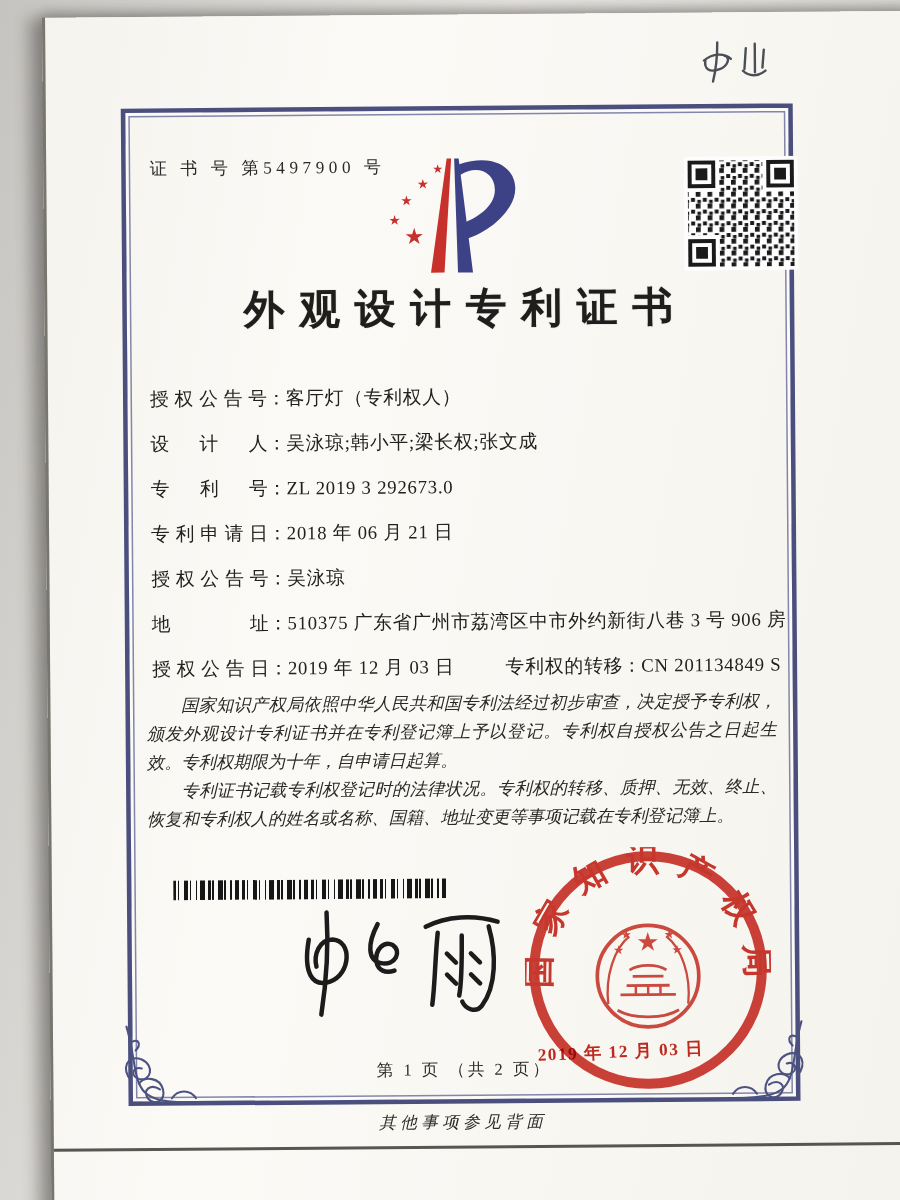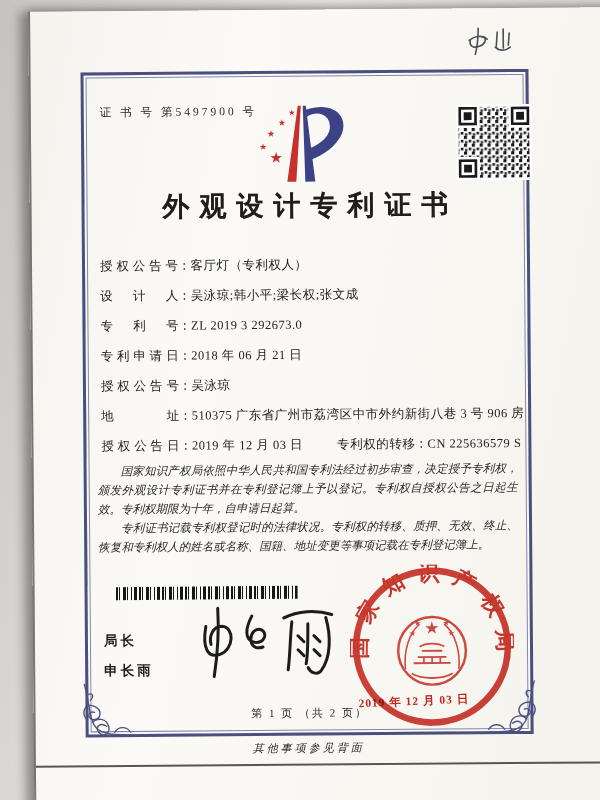--- a/index.html
+++ b/index.html
@@ -128,34 +128,30 @@
 
     <h1 class="title">外观设计专利证书</h1>
 
     <div class="fields">
       <div class="frow"><span class="flabel">授权公告号</span><span>：</span><span class="fvalue">客厅灯（专利权人）</span></div>
       <div class="frow"><span class="flabel">设计人</span><span>：</span><span class="fvalue">吴泳琼;韩小平;梁长权;张文成</span></div>
       <div class="frow"><span class="flabel">专利号</span><span>：</span><span class="fvalue">ZL 2019 3 292673.0</span></div>
       <div class="frow"><span class="flabel">专利申请日</span><span>：</span><span class="fvalue">2018 年 06 月 21 日</span></div>
       <div class="frow"><span class="flabel">授权公告号</span><span>：</span><span class="fvalue">吴泳琼</span></div>
       <div class="frow"><span class="flabel">地址</span><span>：</span><span class="fvalue">510375 广东省广州市荔湾区中市外约新街八巷 3 号 906 房</span></div>
-      <div class="frow"><span class="flabel">授权公告日</span><span>：</span><span class="fvalue">2019 年 12 月 03 日</span><span class="fpair2"><span class="flabel">专利权的转移</span><span>：</span><span class="fvalue">CN 225636579 S</span></span></div>
+      <div class="frow"><span class="flabel">授权公告日</span><span>：</span><span class="fvalue">2019 年 12 月 03 日</span><span class="fpair2"><span class="flabel">专利权的转移</span><span>：</span><span class="fvalue">CN 201134849 S</span></span></div>
     </div>
 
     <div class="paras">
       <p>国家知识产权局依照中华人民共和国专利法经过初步审查，决定授予专利权，颁发外观设计专利证书并在专利登记簿上予以登记。专利权自授权公告之日起生效。专利权期限为十年，自申请日起算。</p>
       <p>专利证书记载专利权登记时的法律状况。专利权的转移、质押、无效、终止、恢复和专利权人的姓名或名称、国籍、地址变更等事项记载在专利登记簿上。</p>
     </div>
 
     <div class="barcode"></div>
 
-    <div class="signer">
-      <div>局长</div>
-      <div>申长雨</div>
-    </div>
 
     <svg class="signature" width="160" height="92" viewBox="0 0 160 92">
       <g class="stroke" stroke="#1c1c1c" stroke-width="3">
         <path d="M18,30 C14,52 20,62 32,58 C46,53 47,31 34,30 C25,30 21,40 23,48"></path>
         <path d="M30,12 C31,30 30,55 26,80"></path>
         <path d="M64,20 C57,33 57,44 66,46 C76,48 80,38 74,34 C68,31 62,37 63,45 C64,51 69,53 75,51"></path>
         <path d="M96,22 C110,15 128,14 144,19"></path>
         <path d="M104,26 C102,44 102,60 100,74"></path>
         <path d="M138,22 C143,40 143,62 133,75 C129,80 122,77 120,72"></path>
         <path d="M120,28 C120,44 120,58 118,68"></path>

